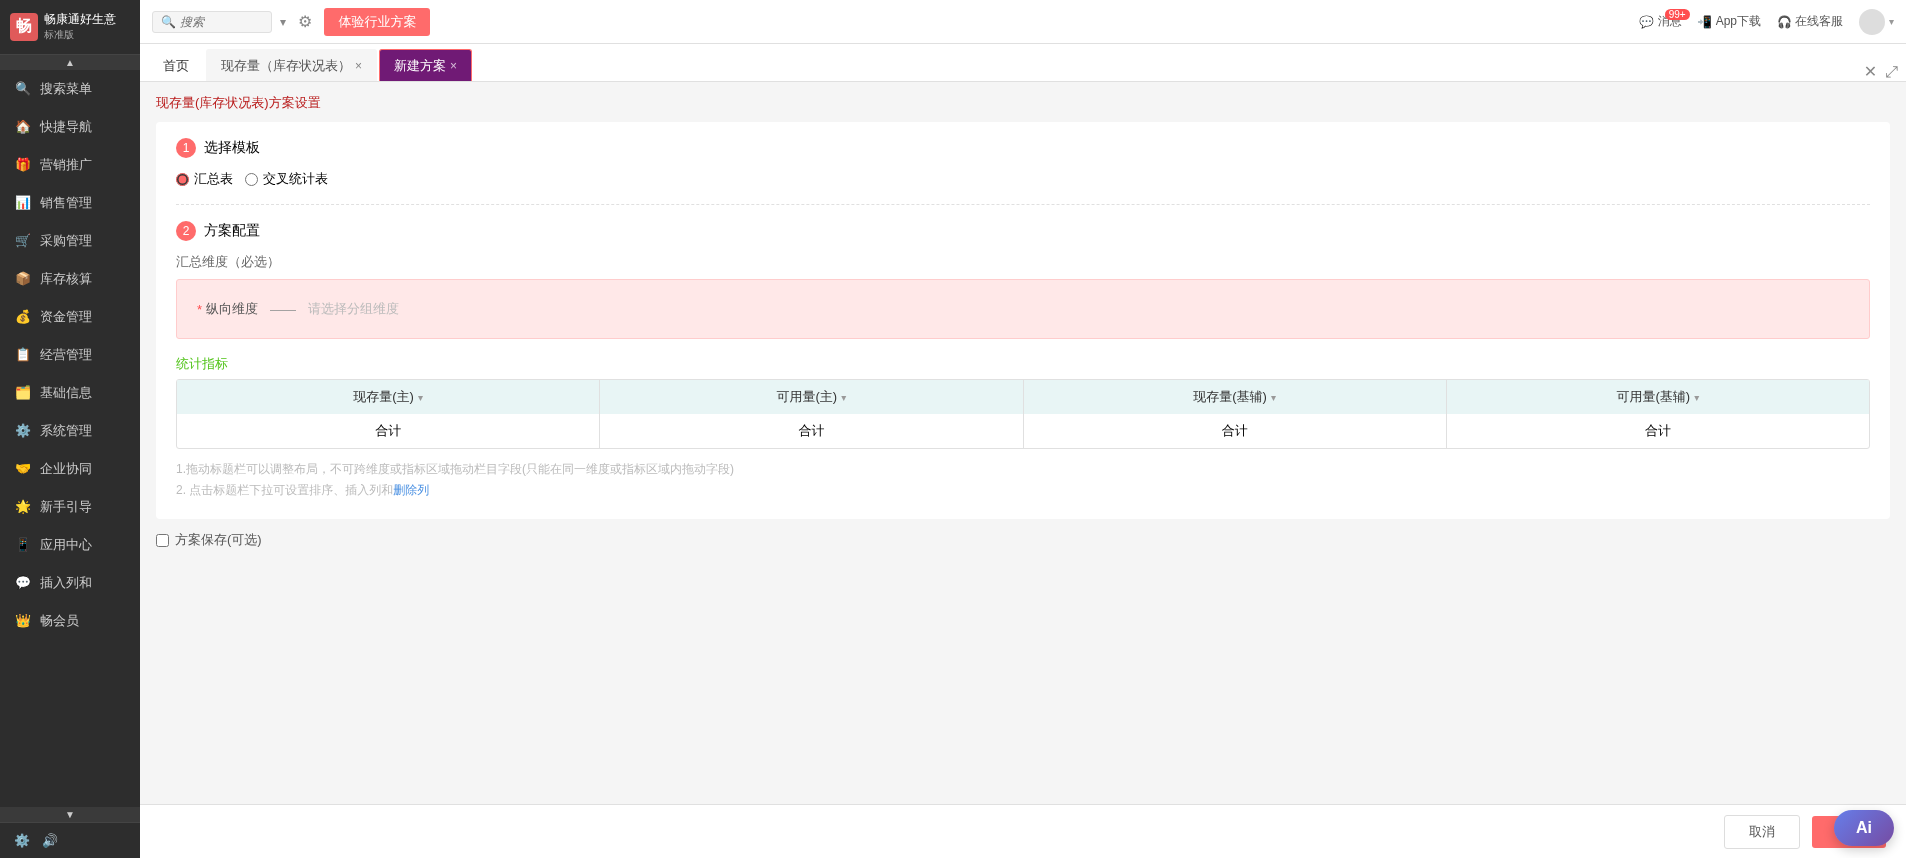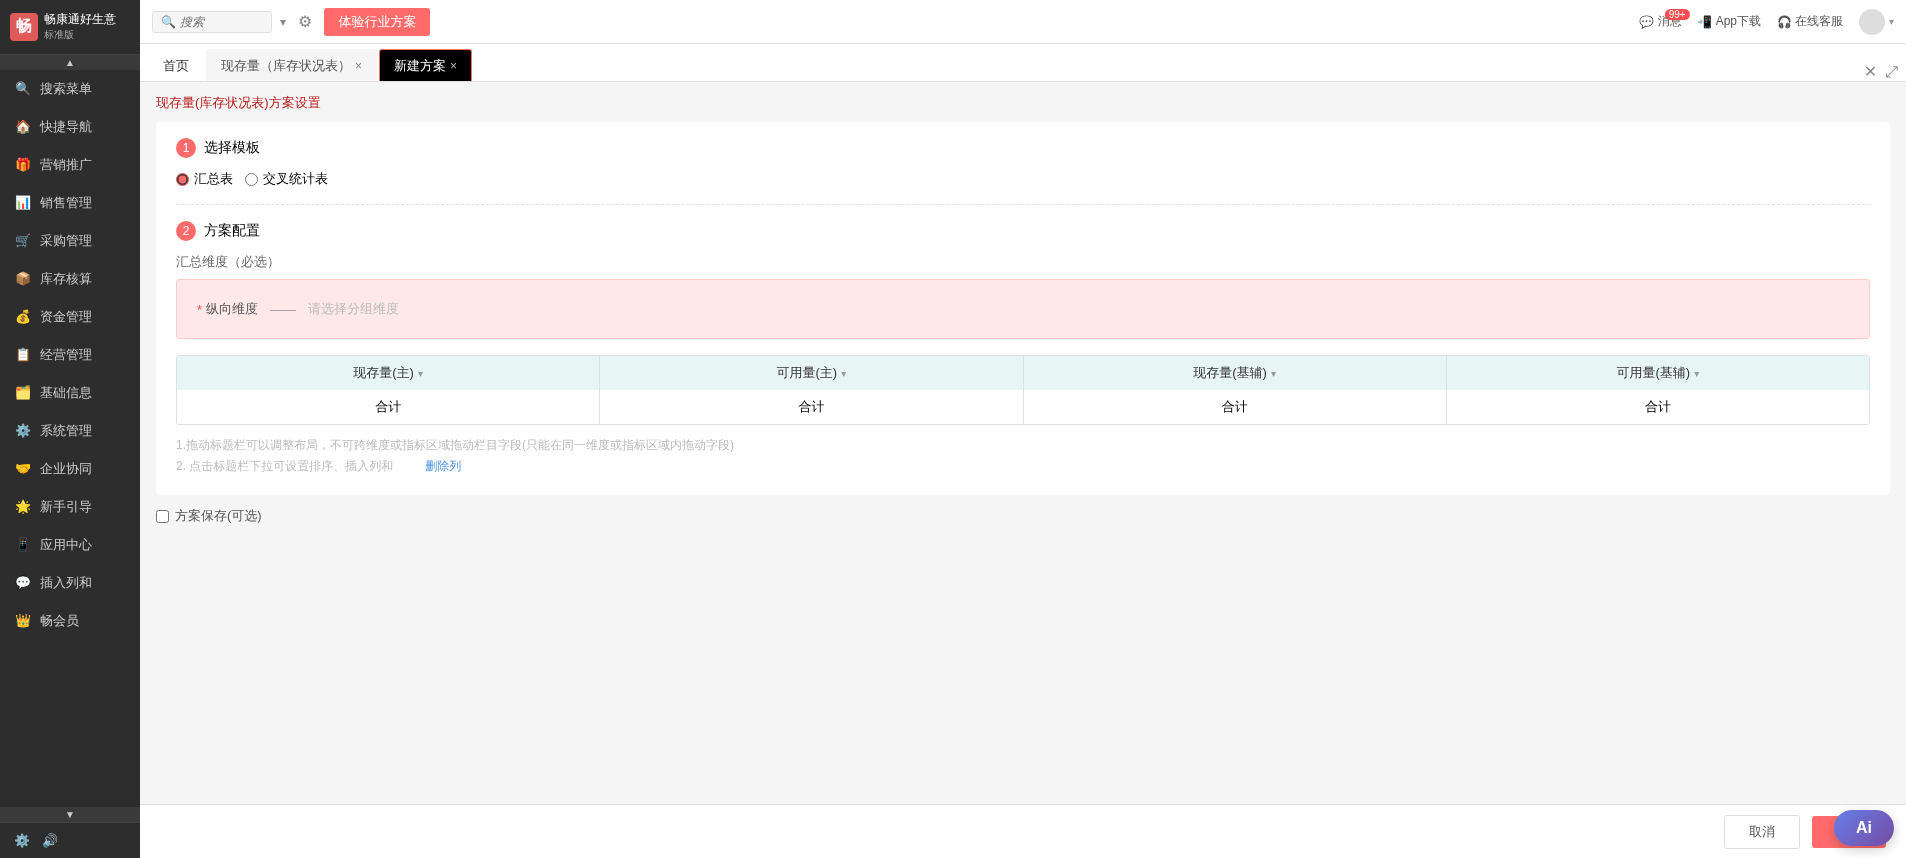--- a/index.html
+++ b/index.html
@@ -79,21 +79,21 @@
     .tabs-bar {
       height: 38px; background: #fff; display: flex; align-items: flex-end;
       padding: 0 8px; gap: 0; border-bottom: 1px solid #e0e0e0; flex-shrink: 0;
     }
     .tab {
       display: flex; align-items: center; gap: 4px;
       padding: 0 14px; height: 32px; cursor: pointer; font-size: 13px;
       border: 1px solid transparent; border-bottom: none; border-radius: 3px 3px 0 0;
       margin-right: 2px; color: #555; background: #f5f5f5;
     }
-    .tab.active { background: #000000; color: #fff; border-color: #ff6b6b; }
+    .tab.active { background: #701a75; color: #fff; border-color: #ff6b6b; }
     .tab-close { cursor: pointer; font-size: 12px; opacity: 0.7; }
     .tab-home { background: #fff; color: #333; }
     .window-controls { margin-left: auto; display: flex; gap: 8px; align-items: center; }
     .window-btn { cursor: pointer; color: #888; font-size: 16px; }
 
     
     .content { flex: 1; overflow-y: auto; padding: 12px 16px; background: #f5f5f5; }
     .page-title { font-size: 13px; color: #b91c1c; margin-bottom: 10px; }
 
     .card {
@@ -147,21 +147,21 @@
     .stats-header-cell {
       flex: 1; padding: 8px 12px; border-right: 1px solid #e0e0e0;
       display: flex; align-items: center; justify-content: center;
       gap: 4px; font-size: 13px; color: #333; background: #e8f5f5;
     }
     .stats-header-cell:last-child { border-right: none; }
     .chevron-down { font-size: 10px; color: #999; cursor: pointer; }
 
     .tips-section { margin-top: 12px; font-size: 12px; color: #bbb; }
     .tips-section p { margin-bottom: 4px; }
-    .tips-highlight { color: #4a90e2; padding-left: 32px; }
+    .tips-highlight { color: #4a90e2; }
 
     
     .save-checkbox { display: flex; align-items: center; gap: 6px; font-size: 13px; color: #555; margin-top: 8px; }
     .save-checkbox input[type=checkbox] { cursor: pointer; }
 
     
     .bottom-bar {
       height: 54px; background: #fff; border-top: 1px solid #e0e0e0;
       display: flex; align-items: center; justify-content: flex-end;
       padding: 0 20px; gap: 12px; flex-shrink: 0;
@@ -346,20 +346,21 @@
       <div class="field-label">汇总维度（必选）</div>
 
       <div class="dimension-box">
         <span class="dimension-required">*</span>
         <span class="dimension-text">纵向维度</span>
         <span class="dimension-dash">——</span>
         <span class="dimension-placeholder">请选择分组维度</span>
       </div>
 
 
+      <div class="stats-label">统计指标</div>
 
       <div class="stats-table">
         <div class="stats-table-header">
           <div class="stats-header-cell">
             <span>现存量(主)</span>
             <span class="chevron-down">▾</span>
           </div>
           <div class="stats-header-cell">
             <span>可用量(主)</span>
             <span class="chevron-down">▾</span>

